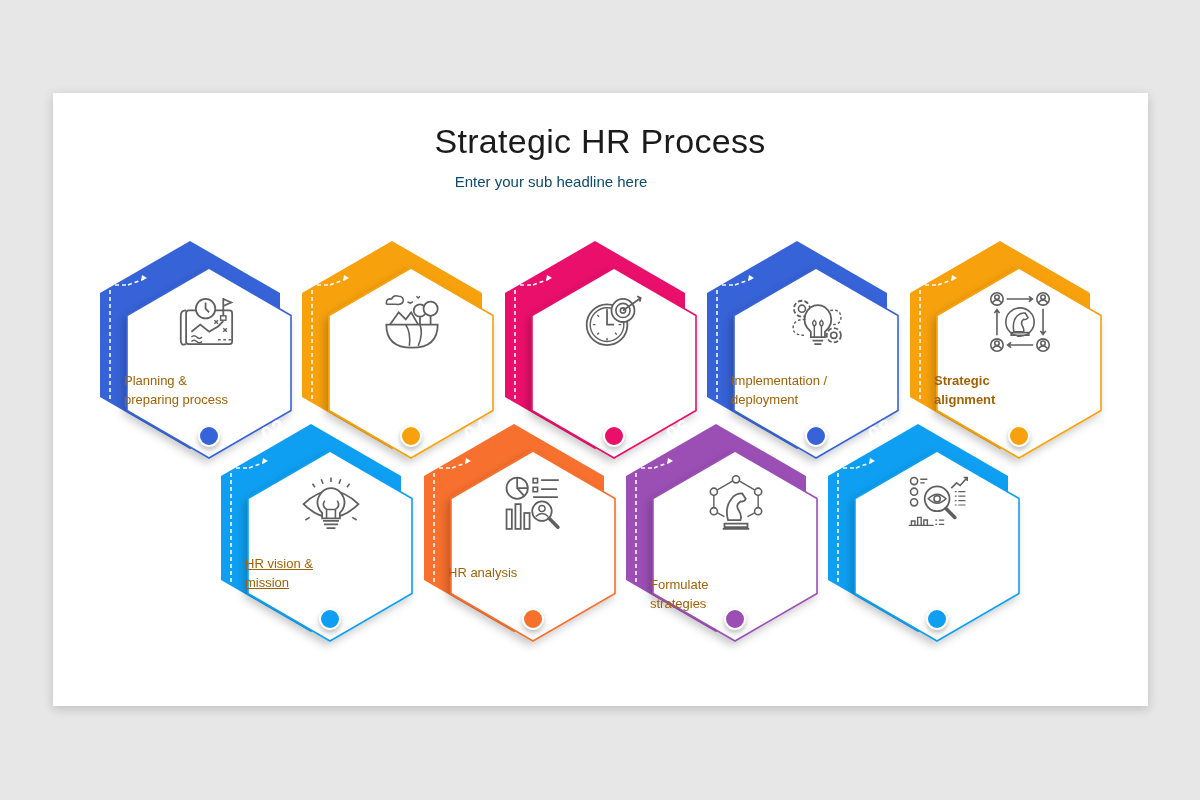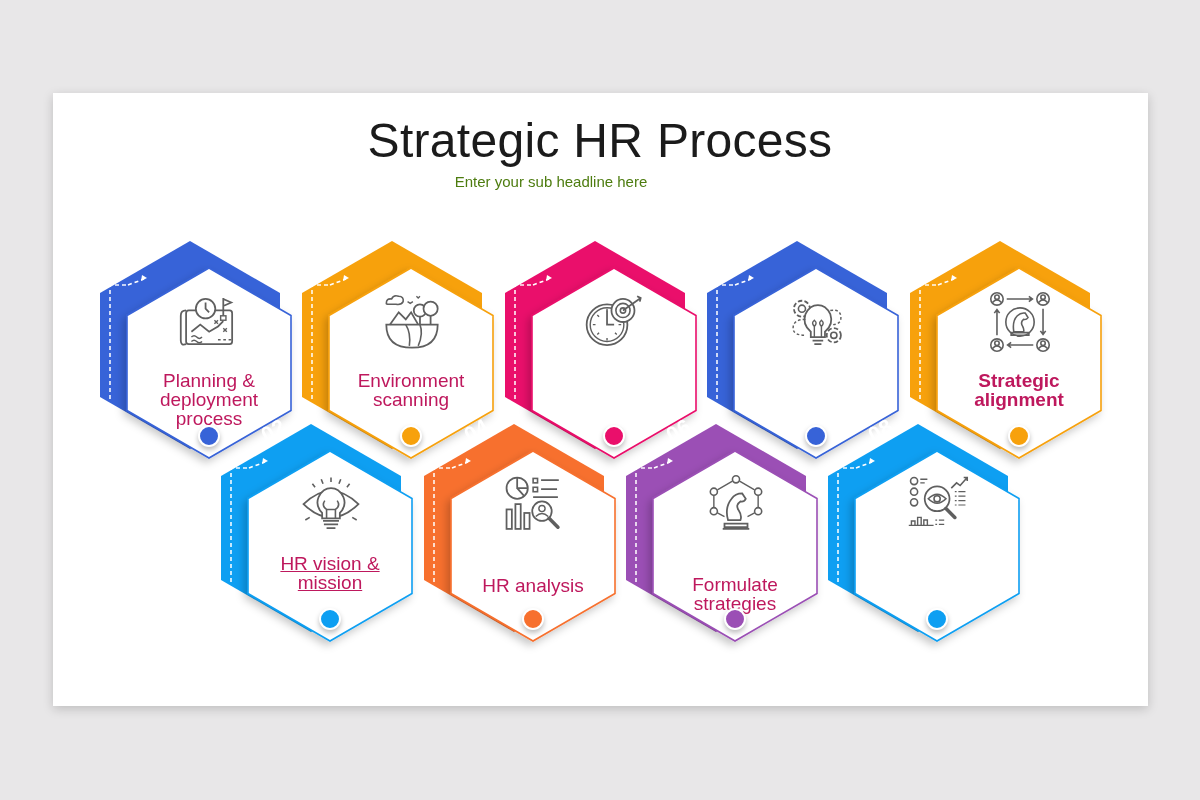--- a/index.html
+++ b/index.html
@@ -8,36 +8,36 @@
     background:#e8e7e8;
     font-family:"Liberation Sans", "DejaVu Sans", sans-serif;
   }
   .slide {
     position:absolute; left:53px; top:93px; width:1095px; height:613px;
     background:#ffffff;
     box-shadow: 0 3px 10px rgba(0,0,0,0.18);
   }
   .title {
     position:absolute; left:0; top:118px; width:1200px; text-align:center;
-    font-size:48px; color:#1b1b1b; letter-spacing:0.3px; line-height:46px;
+    font-size:34px; color:#1b1b1b; letter-spacing:0.3px; line-height:46px;
   }
   .subtitle {
     position:absolute; left:0; top:173px; width:1102px; text-align:center;
-    font-size:15px; color:#4d7c0f; line-height:18px;
+    font-size:15px; color:#0c4a6e; line-height:18px;
   }
   .card { position:absolute; width:220px; height:240px; }
   .card svg.shape { position:absolute; left:0; top:0; overflow:visible; }
   .card .num {
     position:absolute; color:#fff; font-weight:bold; font-size:21px;
     transform: rotate(-30deg); transform-origin: left bottom; letter-spacing:0.5px;
   }
   .card .icon { position:absolute; }
   .card .label {
-    position:absolute; width:170px; text-align:center;
-    font-size:19px; line-height:19px; color:#be185d;
+    position:absolute; width:170px; text-align:left;
+    font-size:13px; line-height:19px; color:#a16207;
   }
   .card .dot {
     position:absolute; width:18px; height:18px; border-radius:50%;
     box-shadow: 0 3px 5px rgba(0,0,0,0.25);
     border:2px solid #fff;
   }
 </style>
 </head>
 <body>
 
@@ -67,21 +67,21 @@
     <path d="M30 13 v7 l4 4" fill="none" stroke="#5f5f5f" stroke-width="2"></path>
     <path d="M50 8 v20 M50 9 l9 4 l-9 4" fill="none" stroke="#5f5f5f" stroke-width="2"></path>
     <rect x="47" y="28" width="6" height="5" fill="none" stroke="#5f5f5f" stroke-width="1.6"></rect>
     <path d="M14 46 l10-8 l10 8 l10-6 l6-6" fill="none" stroke="#5f5f5f" stroke-width="2"></path>
     <path d="M14 52 q3-3 6 0 q3 3 6 0 M14 57 q3-3 6 0 q3 3 6 0" fill="none" stroke="#5f5f5f" stroke-width="1.6"></path>
     <path d="M40 33 l4 4 M44 33 l-4 4 M50 42 l4 4 M54 42 l-4 4" stroke="#5f5f5f" stroke-width="1.6"></path>
     <path d="M44 55 h3 M50 55 h3 M56 55 h3" stroke="#5f5f5f" stroke-width="1.8"></path>
         </svg></div>
       <div class="label" style="left: 30px; top: 133px;">
         <div>Planning &amp;</div>
-        <div>deployment process</div>
+        <div>preparing process</div>
       </div>
       <div class="dot" style="background: rgb(55, 99, 216); left: 104px; top: 187px;"></div>
     </div>
     <div class="card" style="left: 215px; top: 421px;">
   <svg class="shape" width="220" height="240">
     <defs>
       <filter id="sh1" x="-20%" y="-20%" width="140%" height="140%">
         <feDropShadow dx="-3" dy="4" stdDeviation="4" flood-color="#000" flood-opacity="0.22"></feDropShadow>
       </filter>
     </defs>
@@ -122,24 +122,20 @@
       <div class="icon" style="left: 85px; top: 53px;"><svg width="62" height="62" viewBox="0 0 70 70">
     <path d="M6 38 h58 q0 26 -29 26 q-29 0 -29 -26z" fill="none" stroke="#5f5f5f" stroke-width="2"></path>
     <path d="M10 38 l10-14 l8 8 l6-8 l8 14" fill="none" stroke="#5f5f5f" stroke-width="2"></path>
     <path d="M28 38 q6 10 4 24 M44 38 q4 10 -2 24" fill="none" stroke="#5f5f5f" stroke-width="1.8"></path>
     <circle cx="44" cy="22" r="7" fill="#fff" stroke="#5f5f5f" stroke-width="2"></circle>
     <circle cx="56" cy="20" r="8" fill="#fff" stroke="#5f5f5f" stroke-width="2"></circle>
     <path d="M44 29 v9 M56 28 v10" stroke="#5f5f5f" stroke-width="2"></path>
     <path d="M6 14 q0-6 6-5 q2-5 8-3 q6 0 5 6 q-2 4 -8 3 h-8 q-3 0 -3 -1z" fill="none" stroke="#5f5f5f" stroke-width="1.8"></path>
     <path d="M30 12 l3 2 l3-2 M40 6 l2 2 l2-2" fill="none" stroke="#5f5f5f" stroke-width="1.5"></path>
         </svg></div>
-      <div class="label" style="left: 30px; top: 133px;">
-        <div>Environment</div>
-        <div>scanning</div>
-      </div>
       <div class="dot" style="background: rgb(247, 161, 12); left: 104px; top: 187px;"></div>
     </div>
     <div class="card" style="left: 418px; top: 421px;">
   <svg class="shape" width="220" height="240">
     <defs>
       <filter id="sh3" x="-20%" y="-20%" width="140%" height="140%">
         <feDropShadow dx="-3" dy="4" stdDeviation="4" flood-color="#000" flood-opacity="0.22"></feDropShadow>
       </filter>
     </defs>
     <polygon points="96,3 186,55 186,159 96,211 6,159 6,55" fill="#f7702e"></polygon>
@@ -156,21 +152,21 @@
     <rect x="34" y="15" width="5" height="5" fill="none" stroke="#5f5f5f" stroke-width="1.8"></rect>
     <path d="M43 7 h20 M43 17 h18 M34 26 h28" stroke="#5f5f5f" stroke-width="2"></path>
     <rect x="4" y="40" width="6" height="22" fill="none" stroke="#5f5f5f" stroke-width="2"></rect>
     <rect x="14" y="34" width="6" height="28" fill="none" stroke="#5f5f5f" stroke-width="2"></rect>
     <rect x="24" y="44" width="6" height="18" fill="none" stroke="#5f5f5f" stroke-width="2"></rect>
     <circle cx="44" cy="42" r="11" fill="#fff" stroke="#5f5f5f" stroke-width="2"></circle>
     <circle cx="44" cy="39" r="3.5" fill="none" stroke="#5f5f5f" stroke-width="1.6"></circle>
     <path d="M37 48 q7-7 14 0" fill="none" stroke="#5f5f5f" stroke-width="1.6"></path>
     <path d="M52 50 l10 10" stroke="#5f5f5f" stroke-width="4" stroke-linecap="round"></path>
         </svg></div>
-      <div class="label" style="left: 30px; top: 155px;">
+      <div class="label" style="left: 30px; top: 142px;">
         <div>HR analysis</div>
       </div>
       <div class="dot" style="background: rgb(247, 112, 46); left: 104px; top: 187px;"></div>
     </div>
     <div class="card" style="left: 499px; top: 238px;">
   <svg class="shape" width="220" height="240">
     <defs>
       <filter id="sh4" x="-20%" y="-20%" width="140%" height="140%">
         <feDropShadow dx="-3" dy="4" stdDeviation="4" flood-color="#000" flood-opacity="0.22"></feDropShadow>
       </filter>
@@ -241,20 +237,24 @@
       <div class="icon" style="left: 85px; top: 53px;"><svg width="62" height="62" viewBox="0 0 70 70">
     <circle cx="18" cy="20" r="9" fill="none" stroke="#5f5f5f" stroke-width="2" stroke-dasharray="5 2.5"></circle>
     <circle cx="18" cy="20" r="4" fill="none" stroke="#5f5f5f" stroke-width="1.8"></circle>
     <circle cx="54" cy="50" r="8" fill="none" stroke="#5f5f5f" stroke-width="2" stroke-dasharray="5 2.5"></circle>
     <circle cx="54" cy="50" r="3.5" fill="none" stroke="#5f5f5f" stroke-width="1.8"></circle>
     <path d="M28 46 q-10-8 -6-20 q5-10 14-10 q9 0 14 10 q4 12 -6 20 v6 h-16z" fill="#fff" stroke="#5f5f5f" stroke-width="2"></path>
     <path d="M32 52 v-12 q-4-4 0-7 q4 3 0 7 M40 52 v-12 q4-4 0-7 q-4 3 0 7" fill="none" stroke="#5f5f5f" stroke-width="1.6"></path>
     <path d="M30 56 h12 M32 60 h8" stroke="#5f5f5f" stroke-width="2"></path>
     <path d="M50 22 q12 -2 12 8 q0 8 -10 8 M22 32 q-14 0 -14 10 q0 8 14 8" fill="none" stroke="#5f5f5f" stroke-width="1.6" stroke-dasharray="3 2.5"></path>
         </svg></div>
+      <div class="label" style="left: 30px; top: 133px;">
+        <div>Implementation /</div>
+        <div>deployment</div>
+      </div>
       <div class="dot" style="background: rgb(55, 99, 216); left: 104px; top: 187px;"></div>
     </div>
     <div class="card" style="left: 822px; top: 421px;">
   <svg class="shape" width="220" height="240">
     <defs>
       <filter id="sh7" x="-20%" y="-20%" width="140%" height="140%">
         <feDropShadow dx="-3" dy="4" stdDeviation="4" flood-color="#000" flood-opacity="0.22"></feDropShadow>
       </filter>
     </defs>
     <polygon points="96,3 186,55 186,159 96,211 6,159 6,55" fill="#0e9ff2"></polygon>

